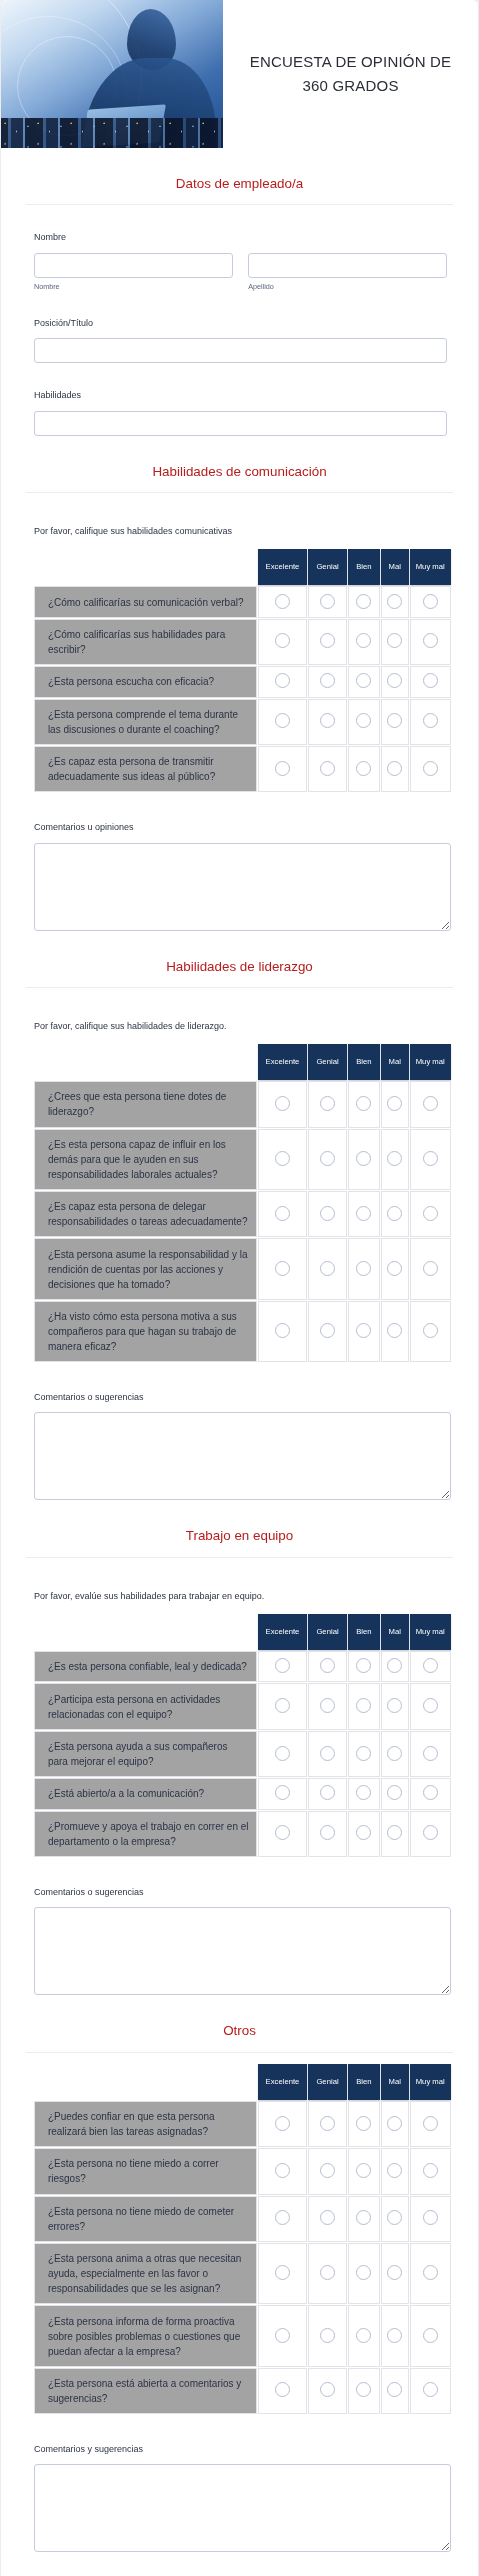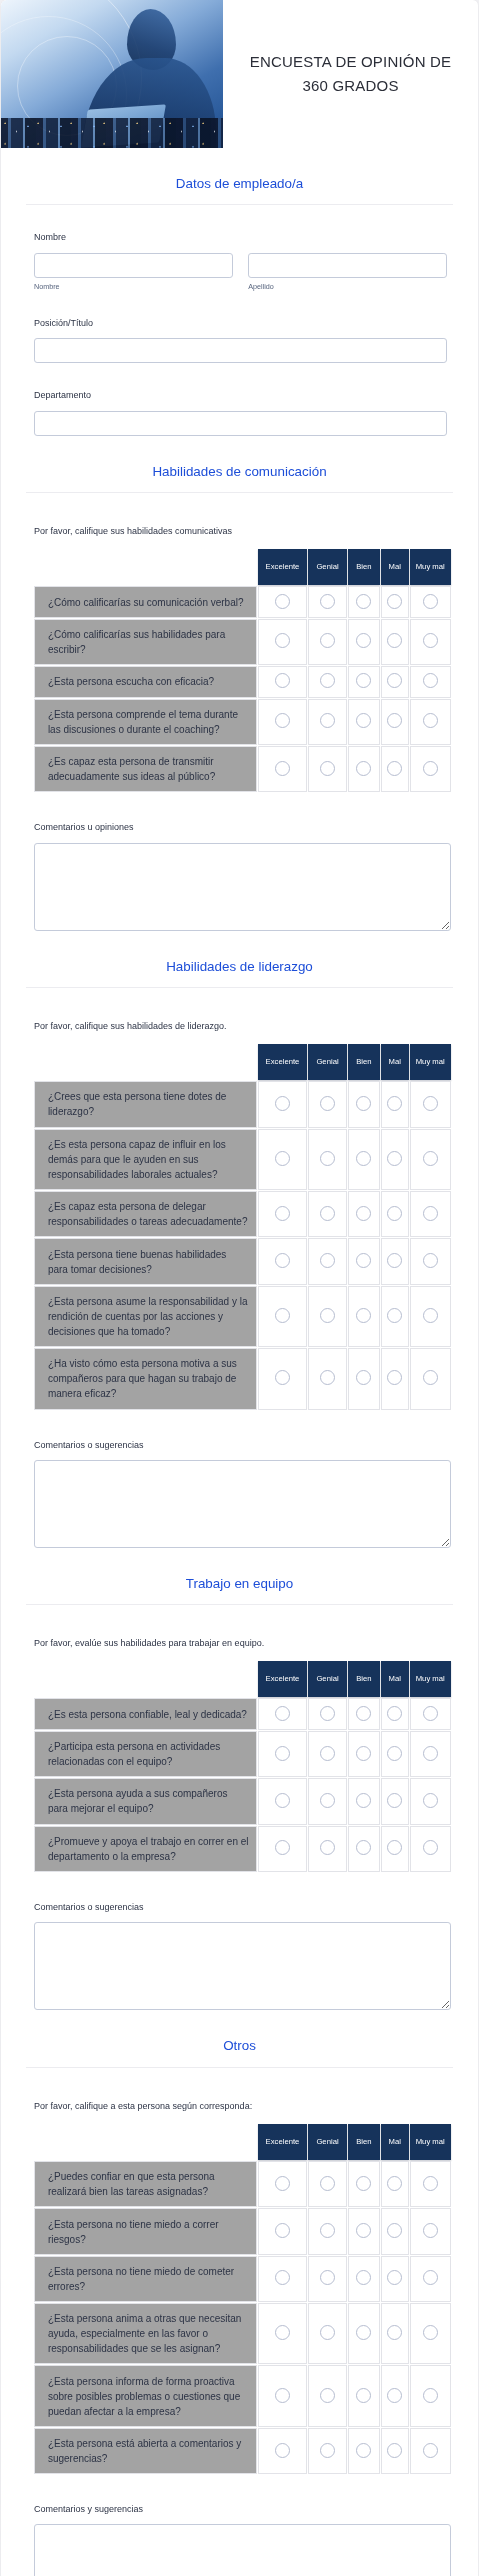--- a/index.html
+++ b/index.html
@@ -60,21 +60,21 @@
     margin-left:222px;height:100%;display:flex;flex-direction:column;
     justify-content:center;align-items:center;text-align:center;
   }
   .form-title{
     font-size:15px;font-weight:300;color:#2b2e38;letter-spacing:0.2px;
     line-height:1.62;
   }
   
   .section-head{padding-top:28px;}
   .section-head h2{
-    margin:0;text-align:center;font-size:13.4px;font-weight:400;color:#1d4ed8;
+    margin:0;text-align:center;font-size:13.4px;font-weight:400;color:#b91c1c;
   }
   .section-divider{border:none;border-top:0.5px solid #ececf0;margin:13.4px 25px 0;}
   .content{padding:0 31px 0 33px;}
   .field{margin-top:26px;}
   .field-label,.prompt,.comments-label{
     font-size:9px;font-weight:500;color:#2C3345;line-height:1.45;
   }
   .name-row{display:flex;gap:15.5px;margin-top:8.2px;}
   .name-col{flex:1;}
   input.text{
@@ -164,21 +164,21 @@
         </div>
       </div>
     </div>
 
     <div class="field">
       <div class="field-label">Posición/Título</div>
       <input class="text single" type="text" value="" style="">
     </div>
 
     <div class="field">
-      <div class="field-label">Departamento</div>
+      <div class="field-label">Habilidades</div>
       <input class="text single" type="text" value="" style="">
     </div>
   </div>
 
   <div id="matrix-sections">
       <div>
         <div class="section-head">
           <h2>Habilidades de comunicación</h2>
           <hr class="section-divider">
         </div>
@@ -297,28 +297,20 @@
               </tr>
               <tr>
                 <td class="q">¿Es capaz esta persona de delegar responsabilidades o tareas adecuadamente?</td>
                 <td class="opt"><span class="radio"></span></td>
                 <td class="opt"><span class="radio"></span></td>
                 <td class="opt"><span class="radio"></span></td>
                 <td class="opt"><span class="radio"></span></td>
                 <td class="opt"><span class="radio"></span></td>
               </tr>
               <tr>
-                <td class="q">¿Esta persona tiene buenas habilidades para tomar decisiones?</td>
-                <td class="opt"><span class="radio"></span></td>
-                <td class="opt"><span class="radio"></span></td>
-                <td class="opt"><span class="radio"></span></td>
-                <td class="opt"><span class="radio"></span></td>
-                <td class="opt"><span class="radio"></span></td>
-              </tr>
-              <tr>
                 <td class="q">¿Esta persona asume la responsabilidad y la rendición de cuentas por las acciones y decisiones que ha tomado?</td>
                 <td class="opt"><span class="radio"></span></td>
                 <td class="opt"><span class="radio"></span></td>
                 <td class="opt"><span class="radio"></span></td>
                 <td class="opt"><span class="radio"></span></td>
                 <td class="opt"><span class="radio"></span></td>
               </tr>
               <tr>
                 <td class="q">¿Ha visto cómo esta persona motiva a sus compañeros para que hagan su trabajo de manera eficaz?</td>
                 <td class="opt"><span class="radio"></span></td>
@@ -380,20 +372,28 @@
               </tr>
               <tr>
                 <td class="q">¿Esta persona ayuda a sus compañeros para mejorar el equipo?</td>
                 <td class="opt"><span class="radio"></span></td>
                 <td class="opt"><span class="radio"></span></td>
                 <td class="opt"><span class="radio"></span></td>
                 <td class="opt"><span class="radio"></span></td>
                 <td class="opt"><span class="radio"></span></td>
               </tr>
               <tr>
+                <td class="q">¿Está abierto/a a la comunicación?</td>
+                <td class="opt"><span class="radio"></span></td>
+                <td class="opt"><span class="radio"></span></td>
+                <td class="opt"><span class="radio"></span></td>
+                <td class="opt"><span class="radio"></span></td>
+                <td class="opt"><span class="radio"></span></td>
+              </tr>
+              <tr>
                 <td class="q">¿Promueve y apoya el trabajo en correr en el departamento o la empresa?</td>
                 <td class="opt"><span class="radio"></span></td>
                 <td class="opt"><span class="radio"></span></td>
                 <td class="opt"><span class="radio"></span></td>
                 <td class="opt"><span class="radio"></span></td>
                 <td class="opt"><span class="radio"></span></td>
               </tr>
             </tbody>
           </table>
           <div class="comments">
@@ -401,21 +401,20 @@
             <textarea class="box h-comments" style=""></textarea>
           </div>
         </div>
       </div>
       <div>
         <div class="section-head">
           <h2>Otros</h2>
           <hr class="section-divider">
         </div>
         <div class="content">
-          <div class="prompt">Por favor, califique a esta persona según corresponda:</div>
           <table class="matrix">
             <colgroup>
               <col style="width: 221px;">
               <col style="width: 48px;">
               <col style="width: 39px;">
               <col style="width: 31px;">
               <col style="width: 28px;">
               <col style="width: 40px;">
             </colgroup>
             <thead>

